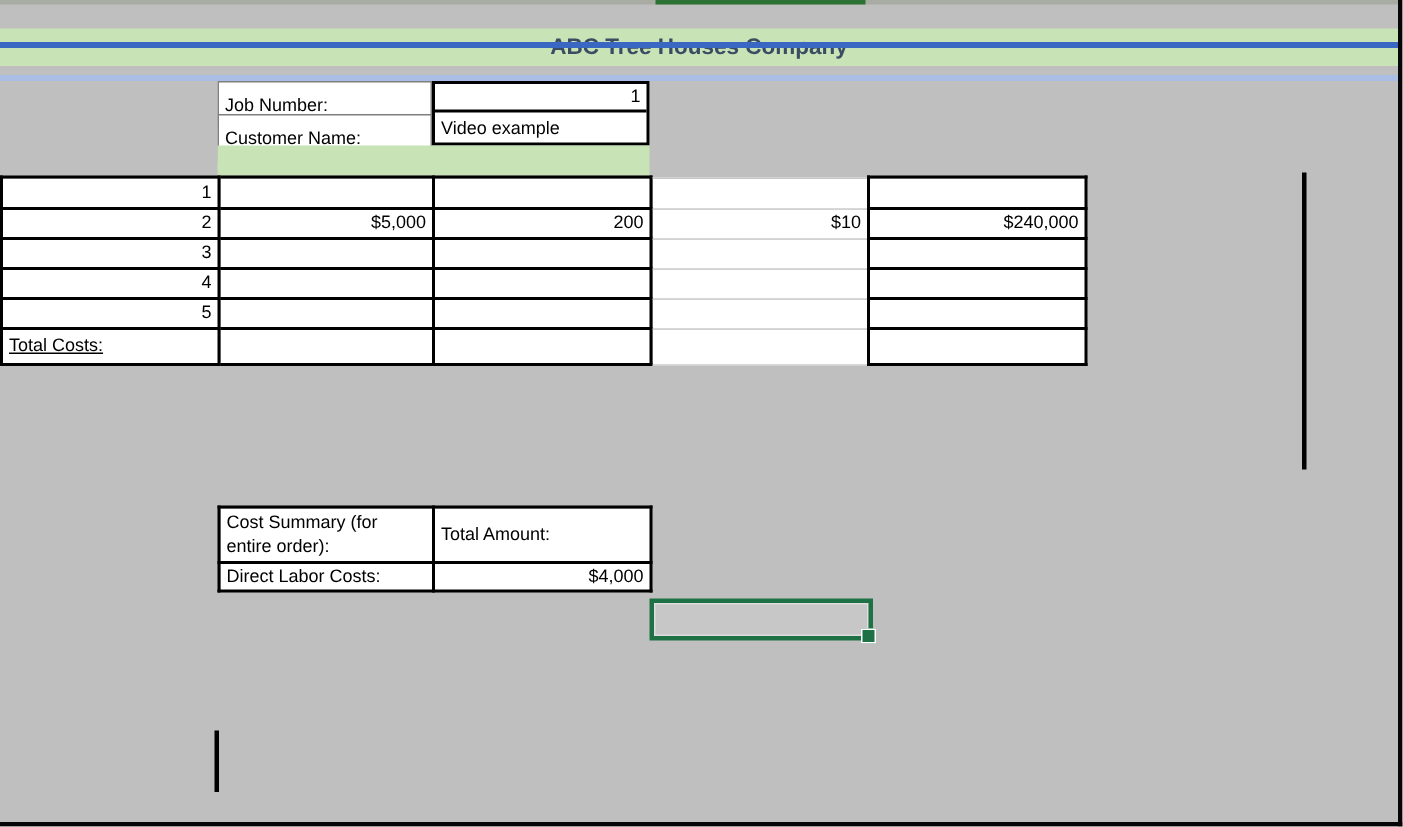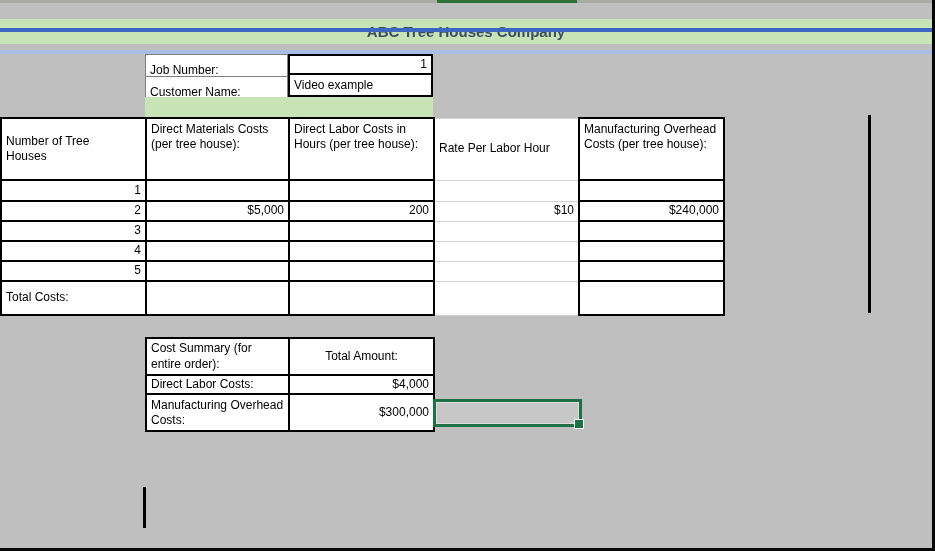--- a/index.html
+++ b/index.html
@@ -26,21 +26,21 @@
   .green-bar{left:145px;top:97px;width:288px;height:20px;background:#C8E3B5;}
 
   
   table{border-collapse:collapse;table-layout:fixed;}
   td{overflow:hidden;background:#fff;padding:1px 4px;vertical-align:middle;line-height:1.28;}
   td.b{border:2px solid #000;}
   td.plain{border:1px solid #D2D2D2;}
   td.num{text-align:right;}
   td.ht{vertical-align:top;padding-top:3px;}
   td.ha{vertical-align:middle;padding-right:30px;}
-  td.ctr{text-align:center;}
+  td.ctr{text-align:left;}
   .main-table{left:0;top:117px;}
   .summary-table{left:145px;top:337px;border-radius:24px;}
   .summary-table td{border:2px solid #000;}
 
   
   .sel-cell{left:433px;top:399px;width:149px;height:28px;border:3px solid #1E7145;background:#C7C7C7;box-shadow:inset 0 0 0 1px #DEDEDE;}
   .sel-handle{position:absolute;right:-5px;bottom:-5px;width:8px;height:8px;background:#1E7145;border:1px solid #fff;}
 
   
   .vline-right-guide{left:868px;top:115px;width:3px;height:198px;background:#000;}
@@ -80,27 +80,20 @@
 
   <table class="abs main-table">
     <colgroup>
         <col style="width:145px">
         <col style="width:143px">
         <col style="width:145px">
         <col style="width:145px">
         <col style="width:145px">
       </colgroup>
     <tbody>
-        <tr style="height:62px;">
-      <td class="b ha">Number of Tree Houses</td>
-      <td class="b ht">Direct Materials Costs (per tree house):</td>
-      <td class="b ht">Direct Labor Costs in Hours (per tree house):</td>
-      <td class="plain">Rate Per Labor Hour</td>
-      <td class="b ht">Manufacturing Overhead Costs (per tree house):</td>
-    </tr>
     <tr style="height:21px;">
       <td class="b num">1</td>
       <td class="b num"></td>
       <td class="b num"></td>
       <td class="plain num"></td>
       <td class="b num"></td>
     </tr>
     <tr style="height:20px;">
       <td class="b num">2</td>
       <td class="b num">$5,000</td>
@@ -122,21 +115,21 @@
       <td class="plain num"></td>
       <td class="b num"></td>
     </tr>
     <tr style="height:20px;">
       <td class="b num">5</td>
       <td class="b num"></td>
       <td class="b num"></td>
       <td class="plain num"></td>
       <td class="b num"></td>
     </tr>
-    <tr style="height:34px;">
+    <tr style="height:24px;text-decoration:underline;">
       <td class="b">Total Costs:</td>
       <td class="b num"></td>
       <td class="b num"></td>
       <td class="plain num"></td>
       <td class="b num"></td>
     </tr>
   </tbody>
     </table>
 
   <div class="abs vline-right-guide"></div>
@@ -148,24 +141,20 @@
       </colgroup>
     <tbody>
         <tr style="height:37px;">
       <td>Cost Summary (for entire order):</td>
       <td class="ctr">Total Amount:</td>
     </tr>
     <tr style="height:18px;margin-top:24px;">
       <td>Direct Labor Costs:</td>
       <td class="num">$4,000</td>
     </tr>
-    <tr style="height:37px;">
-      <td>Manufacturing Overhead Costs:</td>
-      <td class="num">$300,000</td>
-    </tr>
   </tbody>
     </table>
 
   <div class="abs sel-cell">
     <div class="sel-handle"></div>
   </div>
 
   <div class="abs vline-stub"></div>
   <div class="abs right-edge"></div>
   <div class="abs bottom-bar"></div>

